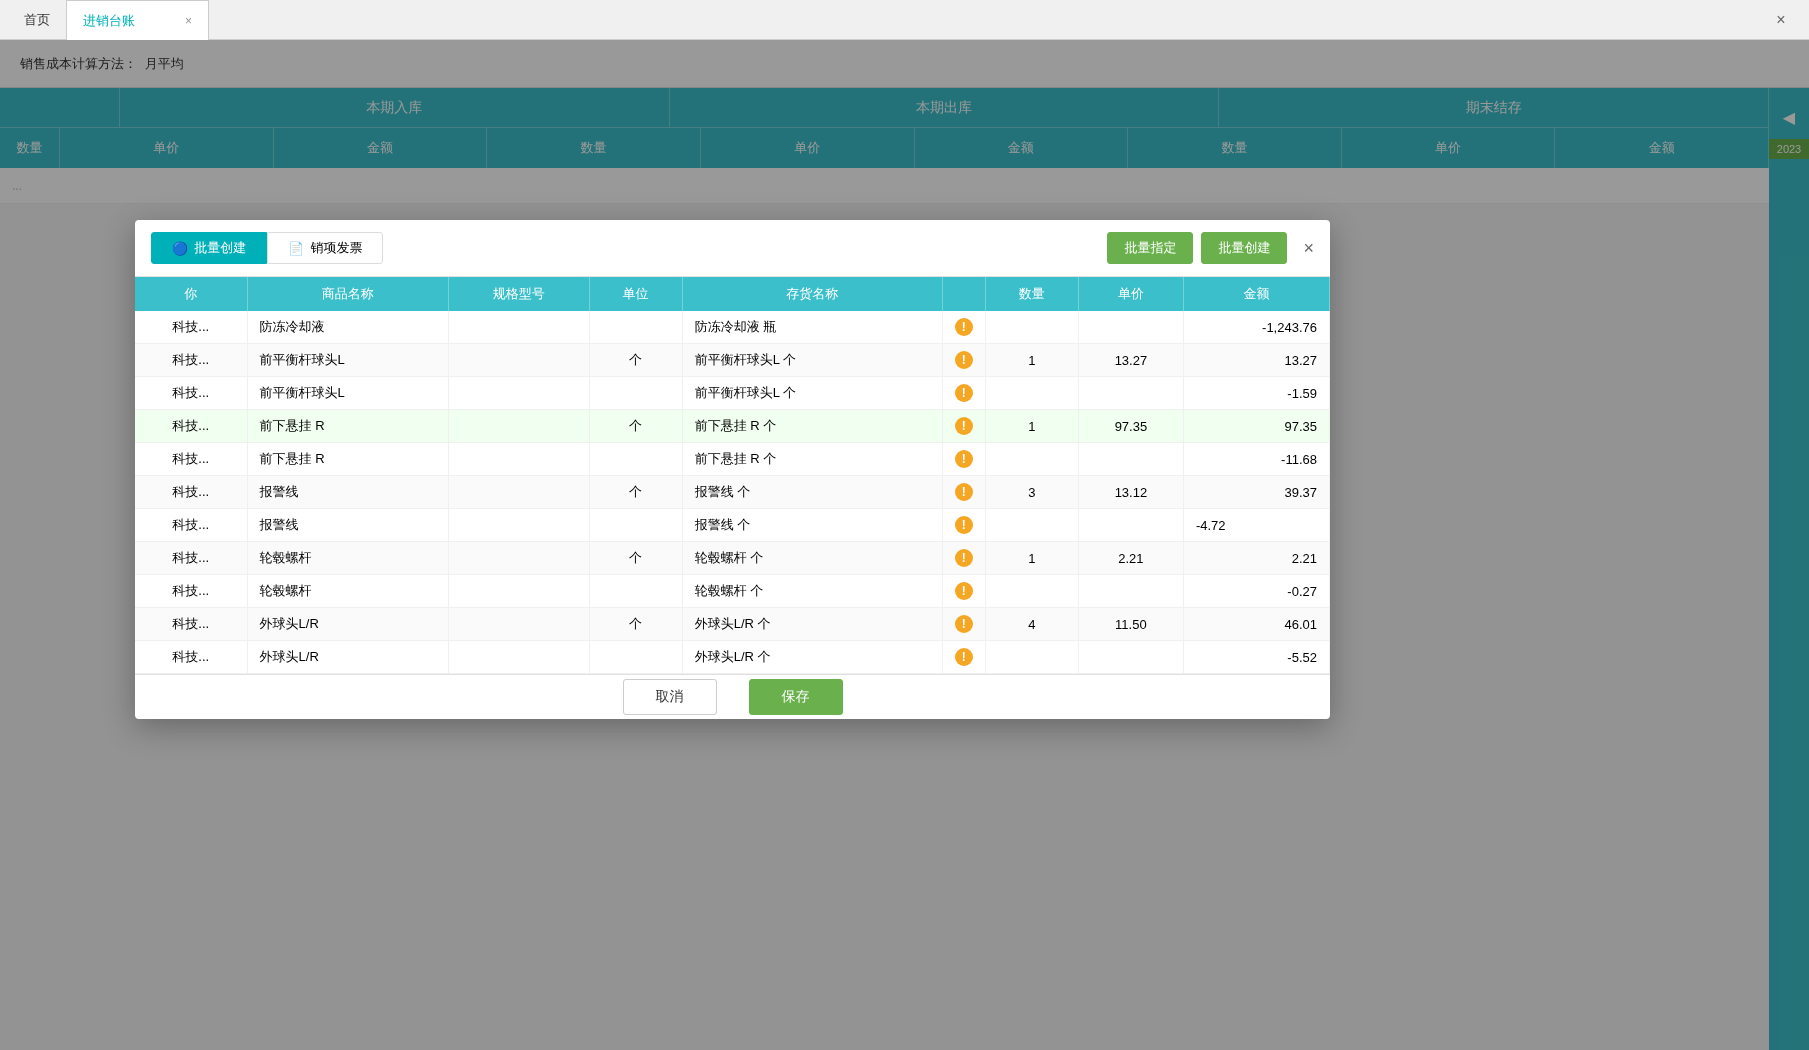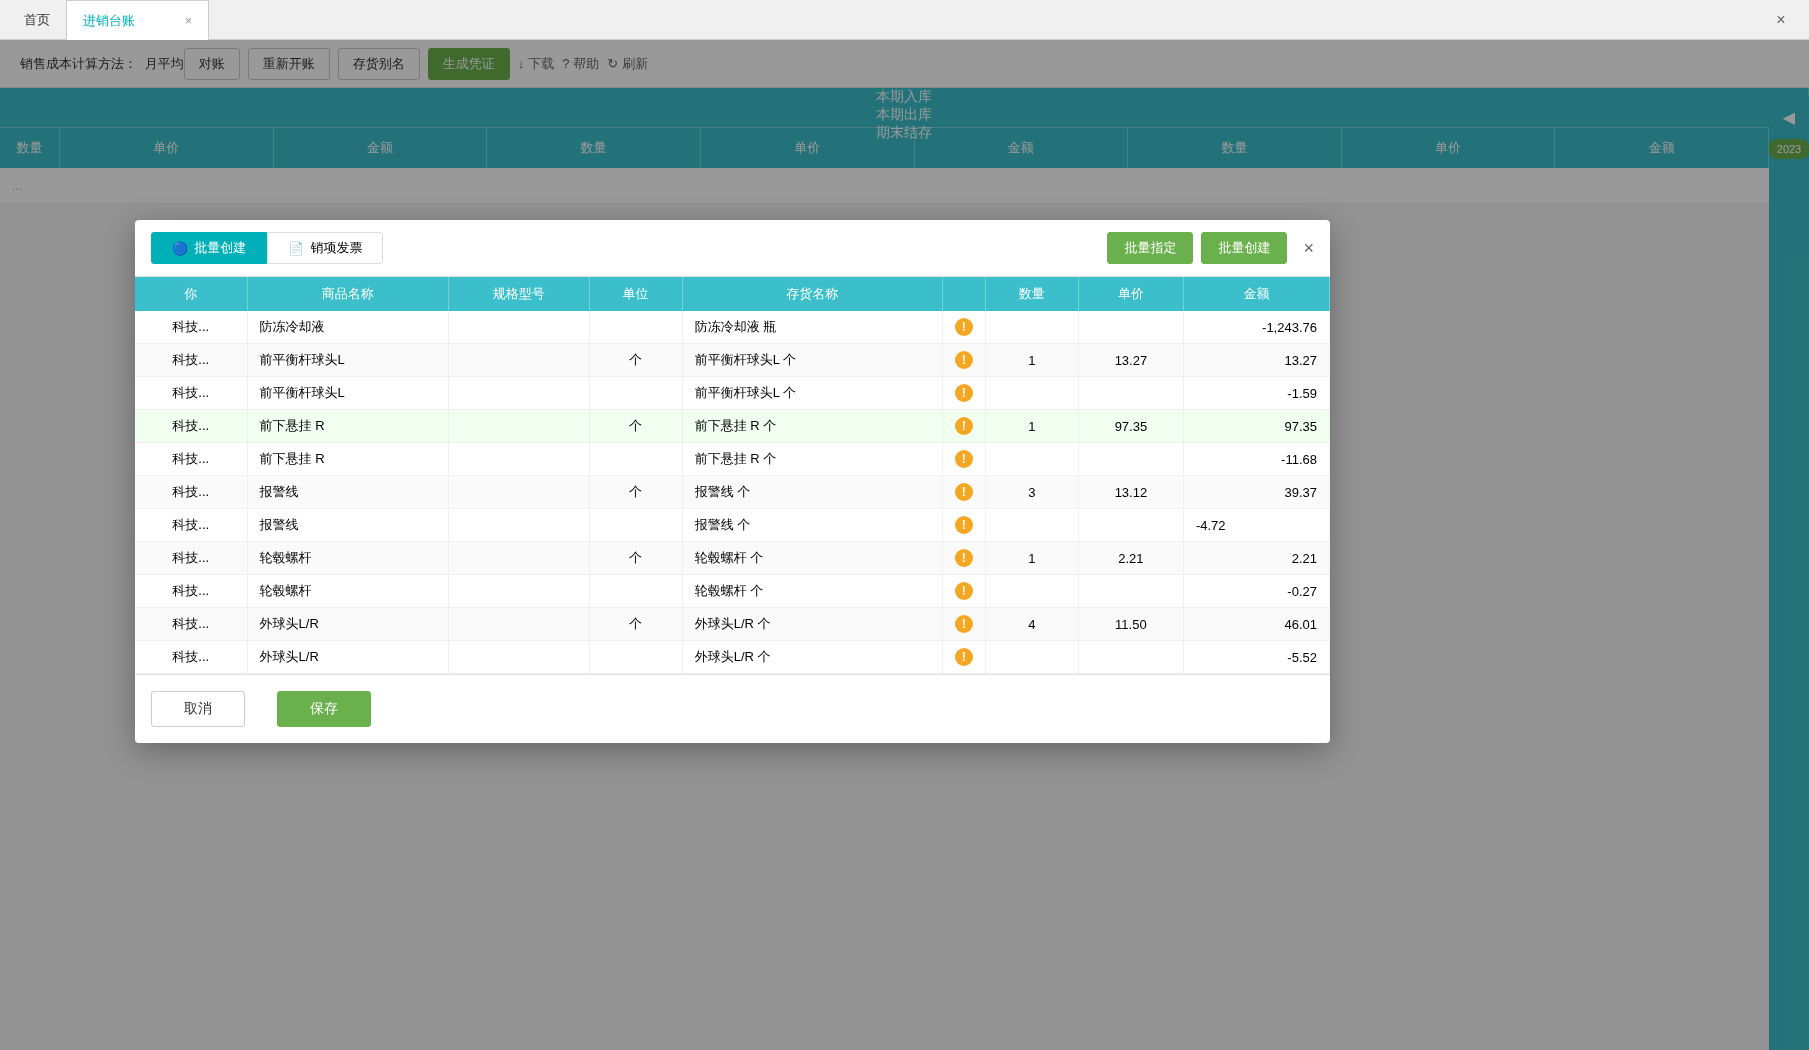--- a/index.html
+++ b/index.html
@@ -22,21 +22,21 @@
     .window-close {
       margin-left: auto; width: 40px; height: 40px; display: flex; align-items: center;
       justify-content: center; cursor: pointer; font-size: 16px; color: #666;
     }
 
     
     .main-page { background: #f5f5f5; width: 1809px; height: 1010px; position: relative; }
     .btn { padding: 6px 14px; border-radius: 3px; cursor: pointer; font-size: 13px; border: 1px solid; }
     .btn-outline { background: white; border-color: #ccc; color: #333; }
     .btn-green { background: #6ab04c; border-color: #6ab04c; color: white; }
-    .year-badge { background: #6ab04c; color: white; padding: 4px 8px; font-size: 12px; border-radius: 8px; margin: 4px; }
+    .year-badge { background: #6ab04c; color: white; padding: 4px 8px; font-size: 12px; border-radius: 0; margin: 4px; }
 
     
     .overlay { position: absolute; top: 0; left: 0; right: 0; bottom: 0; background: rgba(0,0,0,0.4); z-index: 100; }
 
     
     .modal {
       position: absolute; top: 180px; left: 135px; right: 0; width: 1195px;
       background: white; border-radius: 4px; z-index: 200; box-shadow: 0 8px 32px rgba(0,0,0,0.3);
     }
     .modal-header {
@@ -70,21 +70,21 @@
     .modal-table td.amount { text-align: right; }
 
     .warning-icon {
       display: inline-block; width: 18px; height: 18px; background: #f5a623;
       border-radius: 50%; color: white; font-size: 12px; font-weight: bold;
       line-height: 18px; text-align: center; vertical-align: middle;
     }
 
     
     .modal-footer {
-      display: flex; justify-content: flex-start; gap: 32px; padding: 16px;
+      display: flex; justify-content: center; gap: 32px; padding: 4px;
       border-top: 1px solid #e0e0e0;
     }
     .btn-cancel { padding: 8px 32px; border: 1px solid #ccc; background: white; color: #333; border-radius: 3px; cursor: pointer; font-size: 14px; }
     .btn-save { padding: 8px 32px; background: #6ab04c; border: 1px solid #6ab04c; color: white; border-radius: 3px; cursor: pointer; font-size: 14px; }
 
     
     .modal-scroll-area { max-height: 430px; overflow-y: auto; overflow-x: auto; }
     .modal-scroll-area::-webkit-scrollbar { width: 6px; height: 6px; }
     .modal-scroll-area::-webkit-scrollbar-thumb { background: #ccc; border-radius: 3px; }
     .header-bar { height: 48px; background: white; border-bottom: 1px solid #e0e0e0; display: flex; align-items: center; padding: 0 20px; }
@@ -103,45 +103,27 @@
   <div class="window-close">×</div>
 </div>
 
 <div class="main-page">
 
   <div class="header-bar">
     <span style="color:#333; font-size:13px;">
       <span>销售成本计算方法：</span>
       <span style="margin-left:4px;">月平均</span>
     </span>
-    <div style="display:flex; gap:8px; align-items:center;">
-      <button class="btn btn-outline">对账</button>
-      <button class="btn btn-outline">重新开账</button>
-      <button class="btn btn-outline">存货别名</button>
-      <button class="btn btn-green">生成凭证</button>
-      <span style="display:flex; align-items:center; gap:4px; color:#666; cursor:pointer; font-size:13px;">
-        <span>↓</span>
-        <span>下载</span>
-      </span>
-      <span style="display:flex; align-items:center; gap:4px; color:#666; cursor:pointer; font-size:13px;">
-        <span>?</span>
-        <span>帮助</span>
-      </span>
-      <span style="display:flex; align-items:center; gap:4px; color:#666; cursor:pointer; font-size:13px;">
-        <span>↻</span>
-        <span>刷新</span>
-      </span>
-    </div>
     <div style="position:absolute; right:0; top:56px; width:40px; background:#3bbfca; height:calc(1010px - 56px); display:flex; flex-direction:column; align-items:center; padding-top:8px; z-index:10;">
       <span style="color:white; font-size:16px; cursor:pointer; padding:4px;">◀</span>
       <div class="year-badge" style="margin-top:8px; font-size:11px;">2023</div>
     </div>
   </div>
 
-  <div style="background:#3bbfca; display:flex; height:40px; border-bottom:1px solid rgba(255,255,255,0.3);flex-direction:column;">
+  <div style="background:#3bbfca; display:flex; height:40px; border-bottom:1px solid rgba(255,255,255,0.3);">
     <div style="width:120px; border-right:1px solid rgba(255,255,255,0.3);"></div>
     <div style="flex:1; display:flex; align-items:center; justify-content:center; color:white; font-size:14px; border-right:1px solid rgba(255,255,255,0.3);">本期入库</div>
     <div style="flex:1; display:flex; align-items:center; justify-content:center; color:white; font-size:14px; border-right:1px solid rgba(255,255,255,0.3);">本期出库</div>
     <div style="flex:1; display:flex; align-items:center; justify-content:center; color:white; font-size:14px; border-right:1px solid rgba(255,255,255,0.3);">期末结存</div>
     <div style="width:40px;"></div>
   </div>
 
   <div style="background:#3bbfca; display:flex; height:40px;">
     <div style="width:60px; border-right:1px solid rgba(255,255,255,0.3); display:flex; align-items:center; justify-content:center; color:white; font-size:13px;">数量</div>
     <div style="flex:1; border-right:1px solid rgba(255,255,255,0.3); display:flex; align-items:center; justify-content:center; color:white; font-size:13px;">单价</div>

